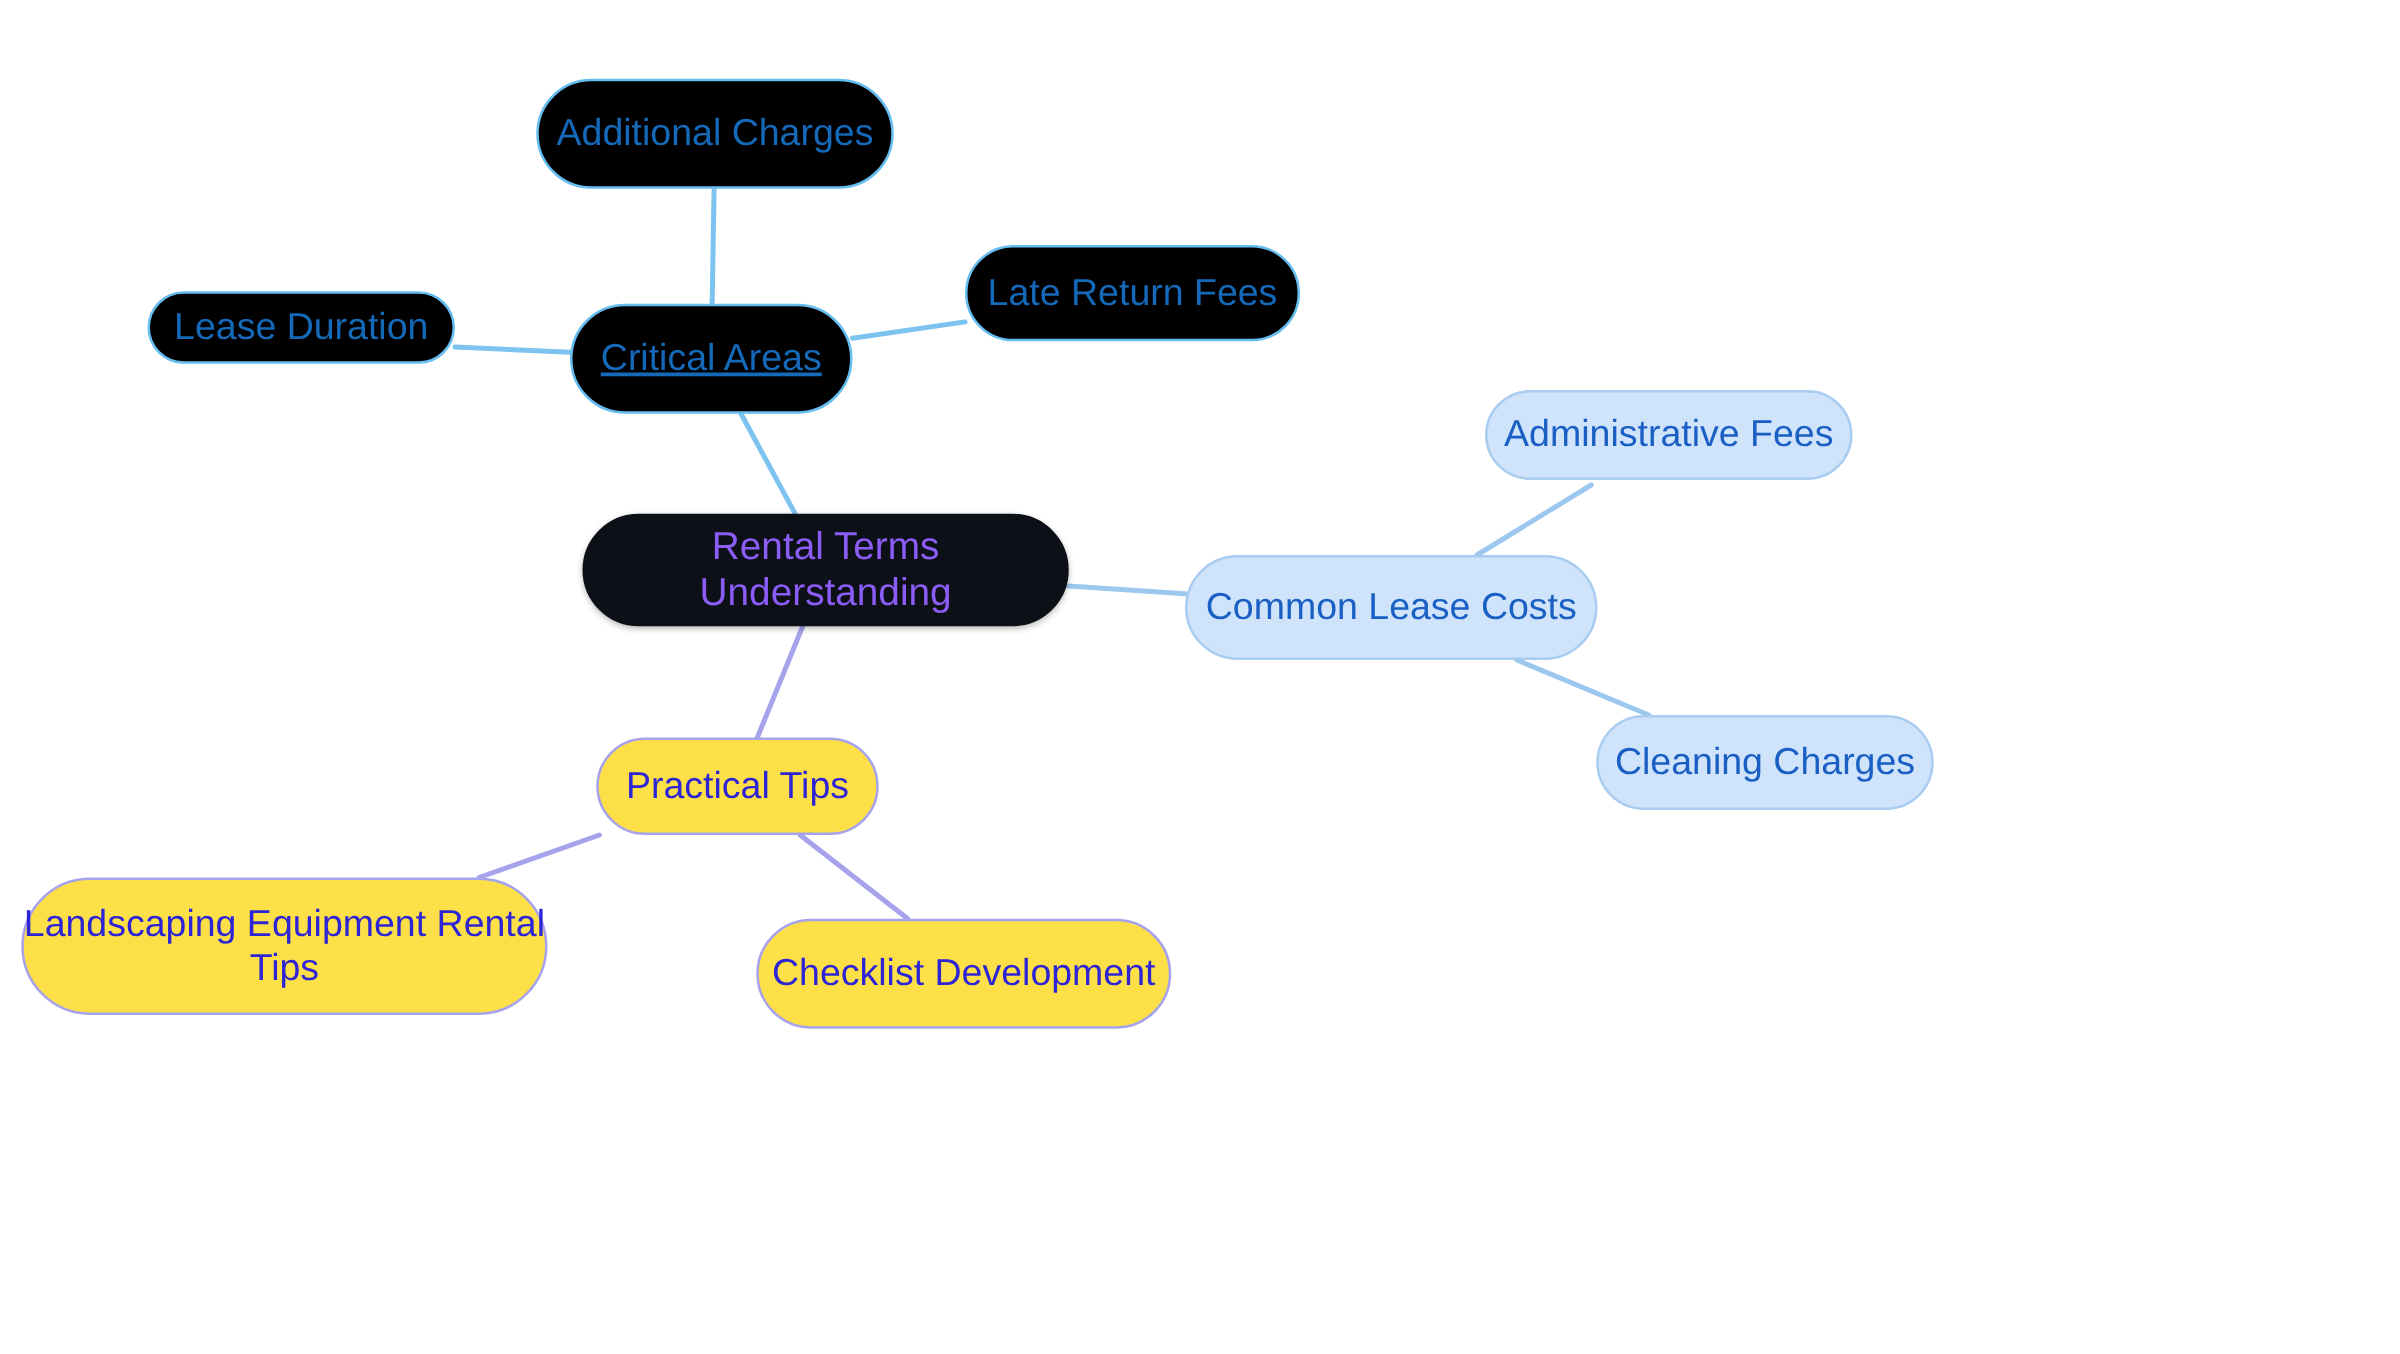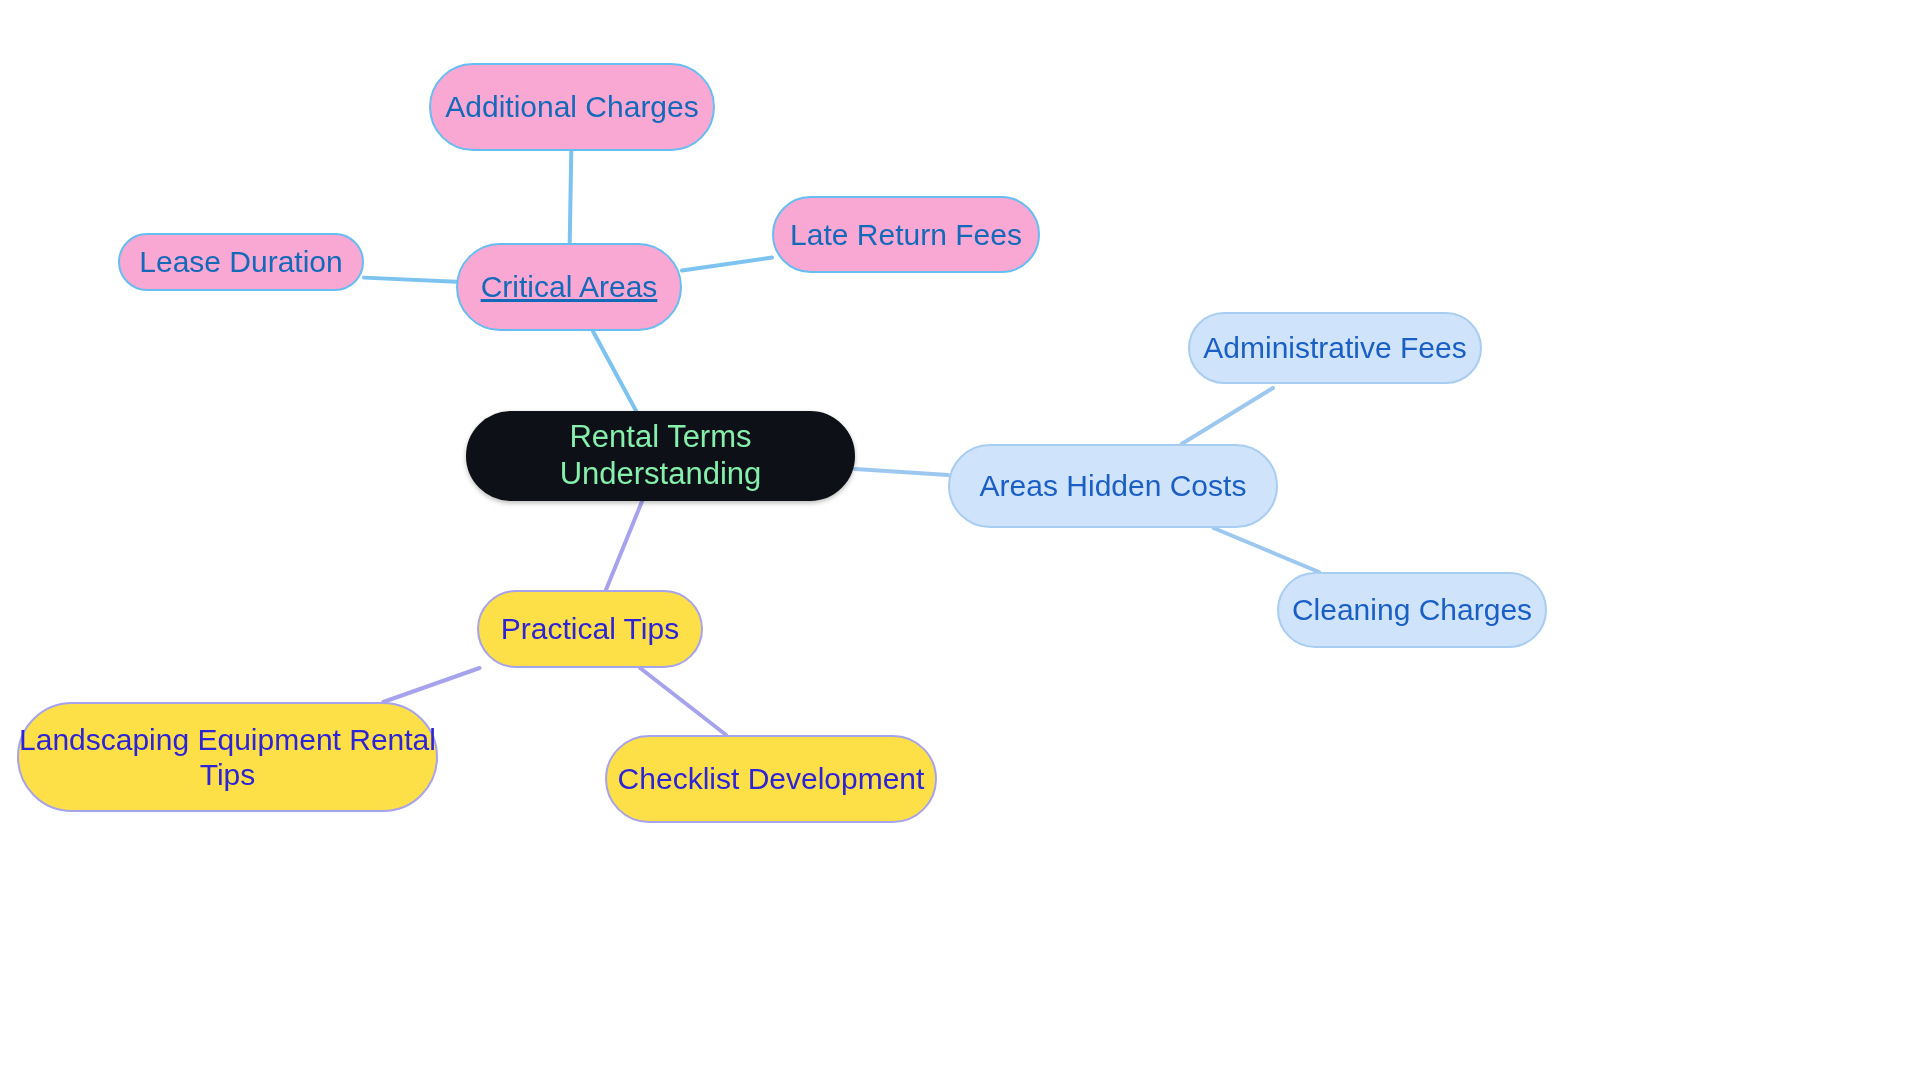--- a/index.html
+++ b/index.html
@@ -40,28 +40,28 @@
     border-style: solid;
     border-width: 2px;
     line-height: 1.18;
     white-space: pre-line;
     z-index: 2;
   }
 
   .node-root {
     background: #0d1117;
     border-color: #0d1117;
-    color: #86efac;
+    color: #8b5cf6;
     font-size: 31px;
     border-radius: 46px;
     box-shadow: 0 2px 5px rgba(0,0,0,0.28);
   }
 
   .node-blue-1 {
-    background: #f9a8d4;
+    background: #000000;
     border-color: #66bdf0;
     color: #1469b8;
     font-size: 30px;
   }
 
   .node-blue-2 {
     background: #cfe3fa;
     border-color: #a9cdf1;
     color: #1a5fc4;
     font-size: 30px;
@@ -89,21 +89,21 @@
       <line x1="642.1618497109827" y1="501" x2="605.893063583815" y2="590" stroke="#a6a3ec" stroke-width="4" stroke-linecap="round"></line>
       <line x1="479.55078125" y1="668" x2="383.26171875" y2="702" stroke="#a6a3ec" stroke-width="4" stroke-linecap="round"></line>
       <line x1="640.1041666666666" y1="668" x2="726.1805555555555" y2="735" stroke="#a6a3ec" stroke-width="4" stroke-linecap="round"></line>
     </svg>
   <div id="node-layer">
       <div class="node node-root" style="left: 466px; top: 411px; width: 389px; height: 90px;">Rental Terms Understanding</div>
       <div class="node node-blue-1" style="left: 456px; top: 243px; width: 226px; height: 88px; text-decoration: underline;">Critical Areas</div>
       <div class="node node-blue-1" style="left: 429px; top: 63px; width: 286px; height: 88px;">Additional Charges</div>
       <div class="node node-blue-1" style="left: 118px; top: 233px; width: 246px; height: 58px;">Lease Duration</div>
       <div class="node node-blue-1" style="left: 772px; top: 196px; width: 268px; height: 77px;">Late Return Fees</div>
-      <div class="node node-blue-2" style="left: 948px; top: 444px; width: 330px; height: 84px;">Areas Hidden Costs</div>
+      <div class="node node-blue-2" style="left: 948px; top: 444px; width: 330px; height: 84px;">Common Lease Costs</div>
       <div class="node node-blue-2" style="left: 1188px; top: 312px; width: 294px; height: 72px;">Administrative Fees</div>
       <div class="node node-blue-2" style="left: 1277px; top: 572px; width: 270px; height: 76px;">Cleaning Charges</div>
       <div class="node node-purple" style="left: 477px; top: 590px; width: 226px; height: 78px;">Practical Tips</div>
       <div class="node node-purple" style="left: 17px; top: 702px; width: 421px; height: 110px;">Landscaping Equipment Rental
 Tips</div>
       <div class="node node-purple" style="left: 605px; top: 735px; width: 332px; height: 88px;">Checklist Development</div>
     </div>
 </div>
 
 </body></html>

